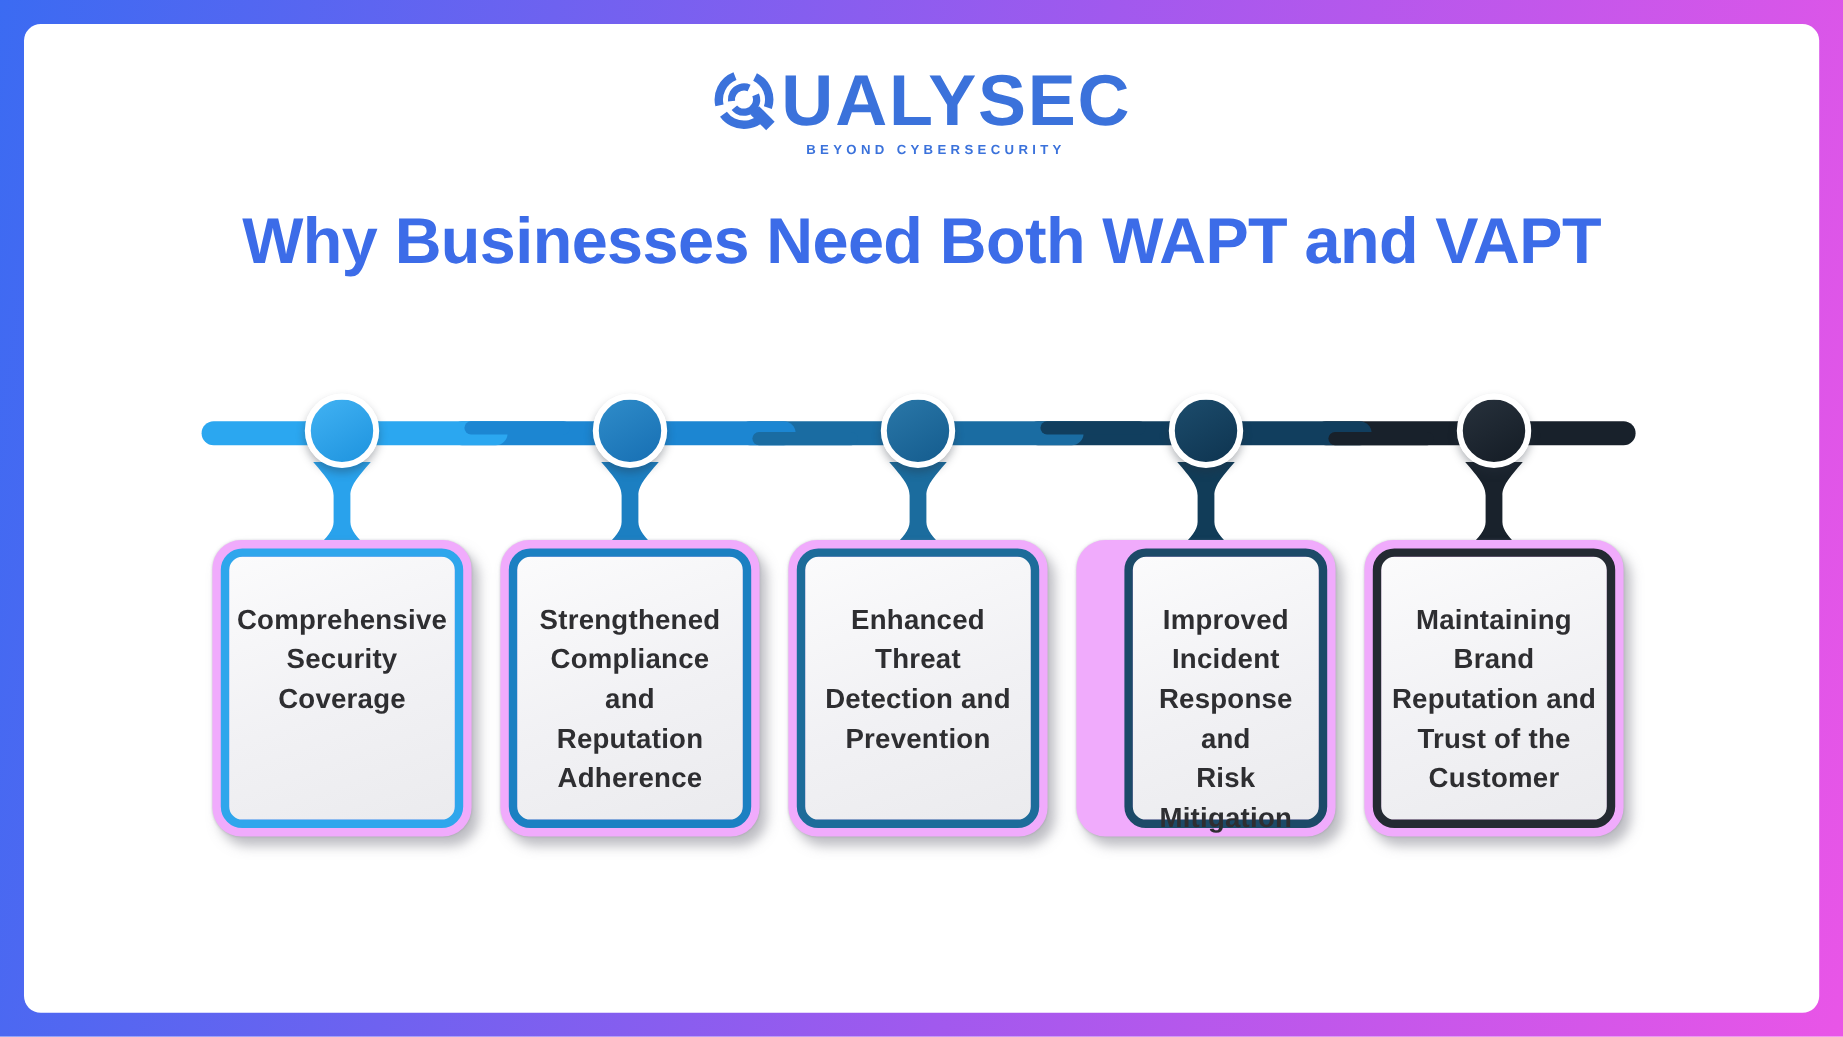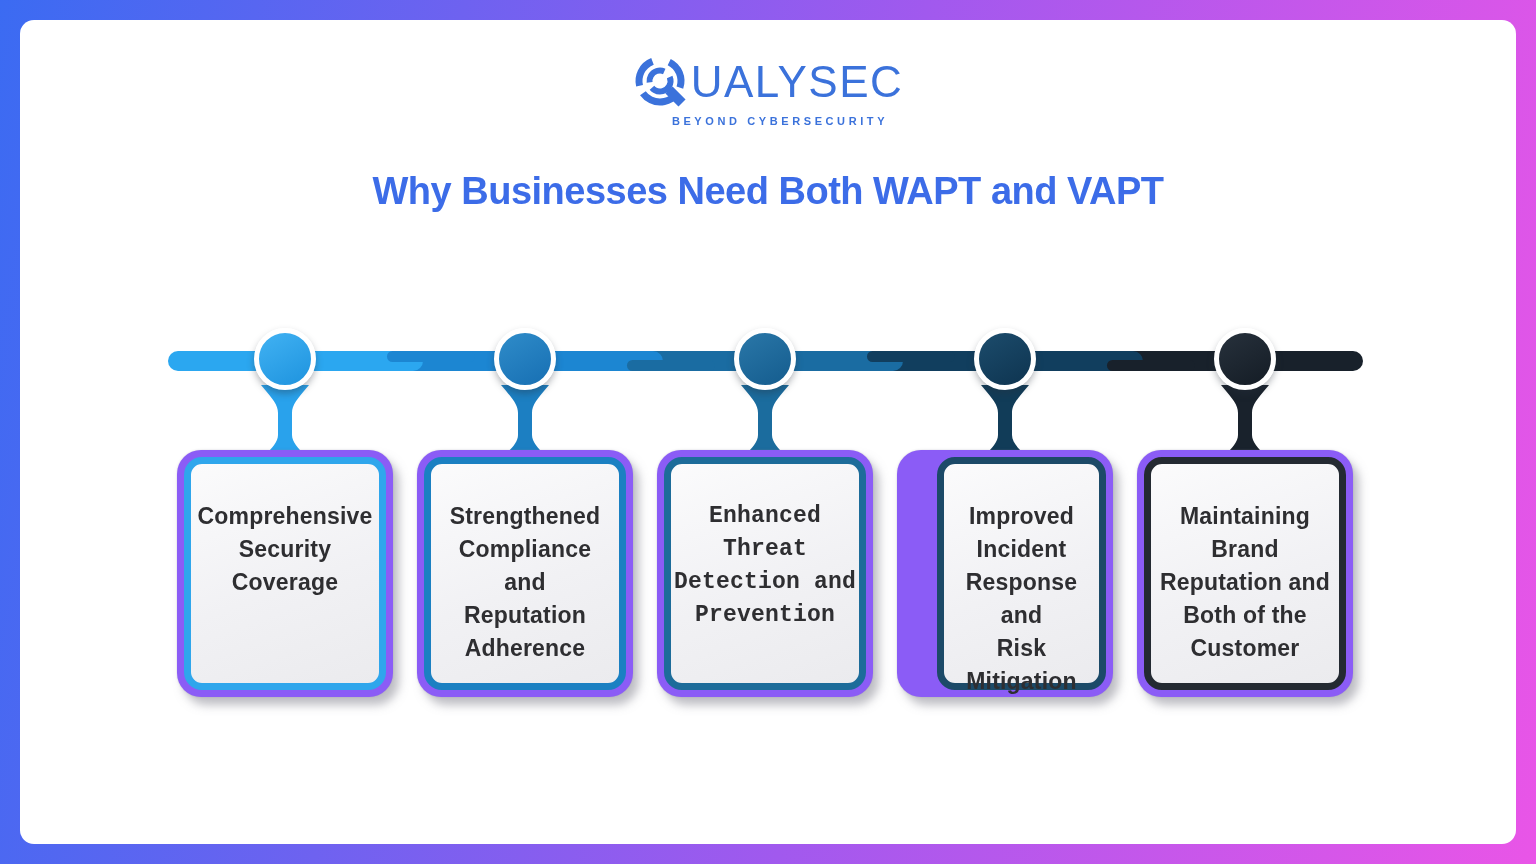--- a/index.html
+++ b/index.html
@@ -6,41 +6,41 @@
   body{width:1536px;height:864px;overflow:hidden;font-family:"Liberation Sans",sans-serif;}
 
   .frame{position:relative;width:1536px;height:864px;}
   .canvas{position:absolute;left:20px;top:20px;right:20px;bottom:20px;
           background:#ffffff;border-radius:14px;overflow:hidden;}
 
   
   .logo{position:absolute;top:34px;left:0;width:100%;display:flex;
         flex-direction:column;align-items:center;}
   .logo-row{display:flex;align-items:center;gap:2px;}
-  .logo-name{font-size:44px;font-weight:normal;letter-spacing:1.5px;line-height:1;}
+  .logo-name{font-size:60px;font-weight:bold;letter-spacing:1.5px;line-height:1;}
   .logo-tagline{margin-top:5px;font-size:11px;font-weight:bold;letter-spacing:3.6px;
                 transform:translateX(12px);}
 
   
   .title{position:absolute;top:150px;left:0;width:100%;text-align:center;
-         font-size:38px;font-weight:bold;letter-spacing:-0.5px;}
+         font-size:54px;font-weight:bold;letter-spacing:-0.5px;}
 
   
   .track{position:absolute;left:148px;top:331px;width:1195px;height:20px;}
   .seg{position:absolute;top:0;height:20px;border-radius:10px;}
   .tongue{position:absolute;height:11px;border-radius:6px;z-index:60;}
 
   .tl-layer{position:absolute;left:0;top:0;width:100%;height:100%;}
   .node{position:absolute;top:308px;width:62px;height:62px;border-radius:50%;
         border:5px solid #ffffff;box-sizing:border-box;z-index:70;
         box-shadow:0 4px 7px rgba(40,50,60,.35);}
   .stem{position:absolute;top:365px;width:52px;height:70px;z-index:30;}
 
   
-  .card{position:absolute;top:430px;width:216px;height:247px;background:#8b5cf6;
+  .card{position:absolute;top:430px;width:216px;height:247px;background:#f0abfc;
         border-radius:24px;z-index:80;
         box-shadow:6px 8px 10px rgba(125,125,138,.5), 0 0 2px rgba(150,150,160,.4);}
   .card-inner{position:absolute;left:7px;top:7px;right:7px;bottom:7px;
         border:7px solid #000;border-radius:18px;box-sizing:border-box;
         background:linear-gradient(160deg,#fbfbfc 0%,#f1f1f4 55%,#ebebee 100%);
         display:flex;justify-content:center;align-items:flex-start;}
   .card-label{margin-top:36px;font-size:23px;line-height:33px;font-weight:600;
         text-align:center;white-space:pre-line;letter-spacing:0.2px;}
 </style>
 </head>
@@ -99,21 +99,21 @@
 and
 Reputation
 Adherence</div>
     </div>
   </div>
         <div class="node" style="left: 714px; background: linear-gradient(150deg, rgb(42, 119, 168), rgb(20, 92, 142));"></div>
         <svg class="stem" viewBox="0 0 52 70" preserveAspectRatio="none" style="left: 719px;">
     <path d="M2 0 C14 14 19 20 19 28 L19 50 C19 57 13 63 6 70 L46 70 C39 63 33 57 33 50 L33 28 C33 20 38 14 50 0 Z" fill="#1B6C9E"></path>
   </svg>
         <div class="card" style="left: 637px;">
-    <div class="card-inner" style="border-color: rgb(29, 108, 154); font-family: Liberation Mono, monospace;">
+    <div class="card-inner" style="border-color: rgb(29, 108, 154);">
       <div class="card-label" style="color: rgb(46, 46, 49);">Enhanced
 Threat
 Detection and
 Prevention</div>
     </div>
   </div>
         <div class="node" style="left: 954px; background: linear-gradient(150deg, rgb(28, 76, 108), rgb(14, 52, 80));"></div>
         <svg class="stem" viewBox="0 0 52 70" preserveAspectRatio="none" style="left: 959px;">
     <path d="M2 0 C14 14 19 20 19 28 L19 50 C19 57 13 63 6 70 L46 70 C39 63 33 57 33 50 L33 28 C33 20 38 14 50 0 Z" fill="#113C58"></path>
   </svg>
@@ -128,20 +128,20 @@
   </div>
         <div class="node" style="left: 1194px; background: linear-gradient(150deg, rgb(39, 49, 60), rgb(20, 28, 37));"></div>
         <svg class="stem" viewBox="0 0 52 70" preserveAspectRatio="none" style="left: 1199px;">
     <path d="M2 0 C14 14 19 20 19 28 L19 50 C19 57 13 63 6 70 L46 70 C39 63 33 57 33 50 L33 28 C33 20 38 14 50 0 Z" fill="#19222C"></path>
   </svg>
         <div class="card" style="left: 1117px;">
     <div class="card-inner" style="border-color: rgb(36, 42, 50);">
       <div class="card-label" style="color: rgb(46, 46, 49);">Maintaining
 Brand
 Reputation and
-Both of the
+Trust of the
 Customer</div>
     </div>
   </div>
       </div>
 
   </div>
 </div>
 
 </body></html>

